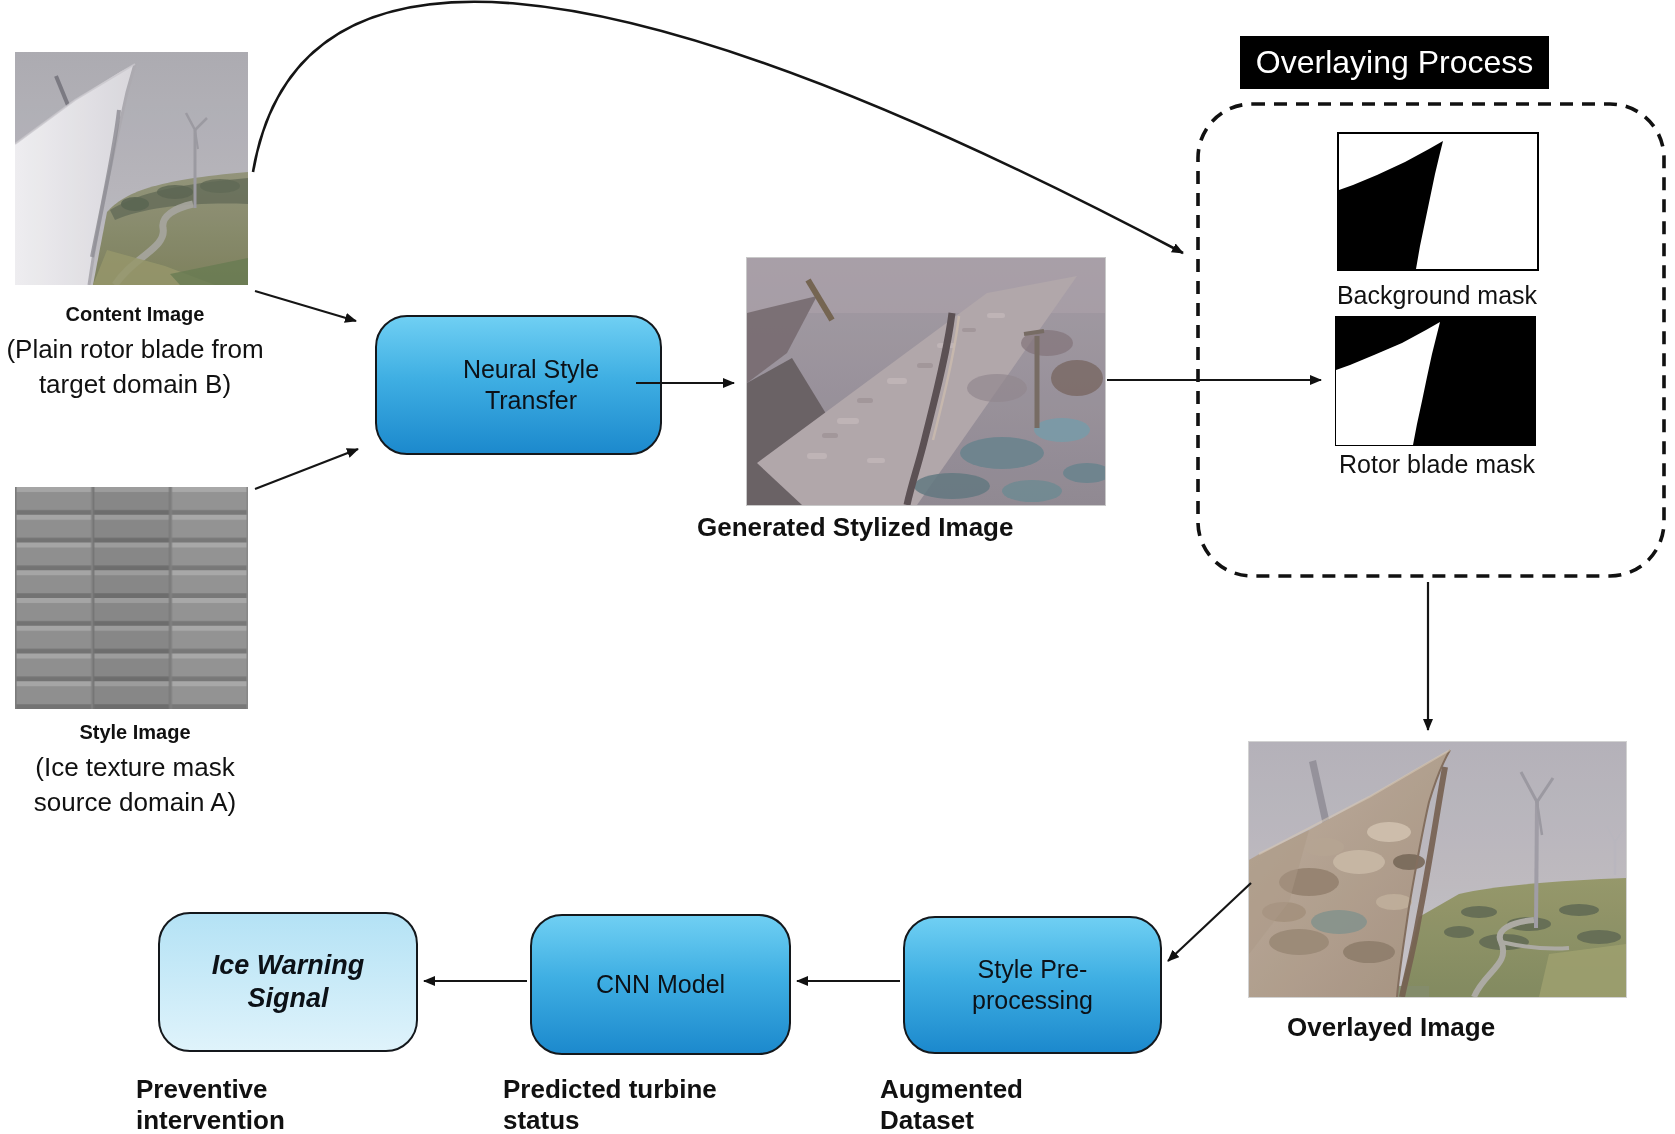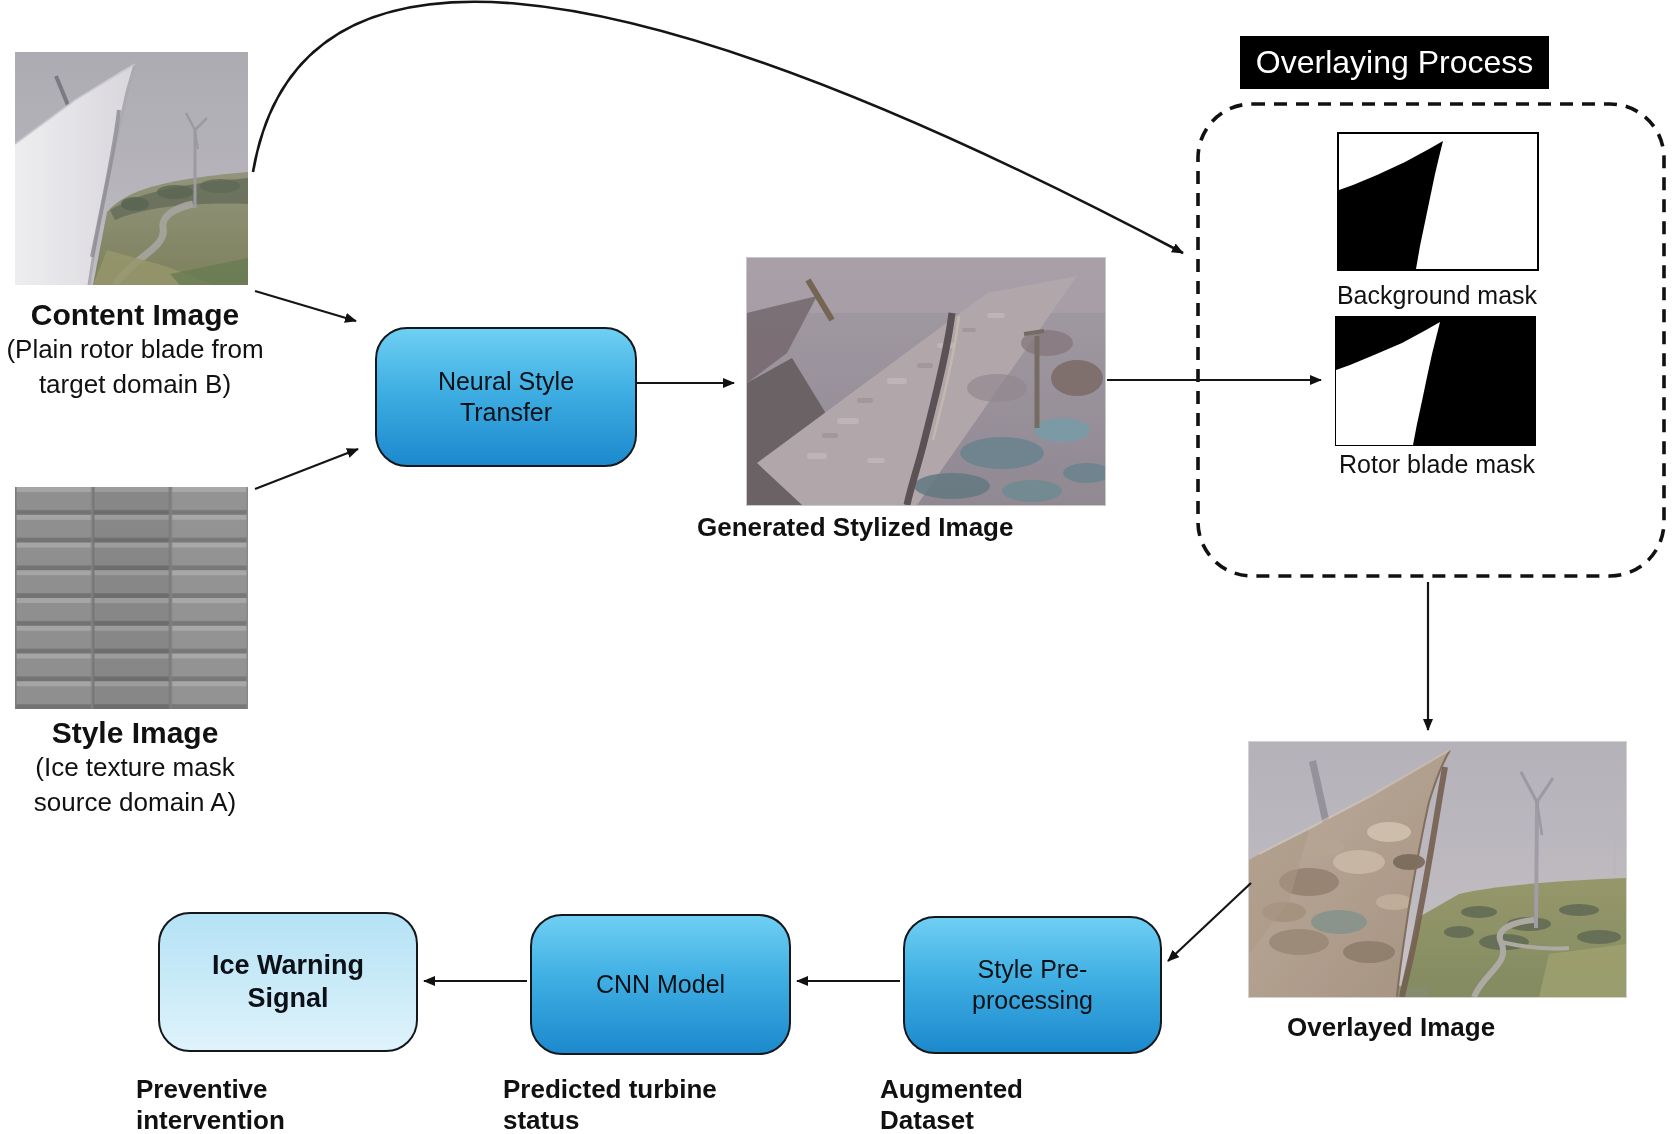--- a/index.html
+++ b/index.html
@@ -5,36 +5,36 @@
   html,body { margin:0; padding:0; background:#ffffff; }
   .canvas {
     position:relative; width:1675px; height:1134px; background:#fff;
     font-family:"Liberation Sans", sans-serif; color:#111; overflow:hidden;
   }
   .photo { position:absolute; overflow:hidden; }
   .photo svg { display:block; }
 
   
   .cap { position:absolute; text-align:center; line-height:35px; font-size:26px; }
-  .cap .cap-title { font-weight:bold; font-size:30px; }
+  .cap .cap-title { font-weight:bold; font-size:20px; }
   .bcap { position:absolute; text-align:left; font-weight:bold; font-size:26px; line-height:31px; }
   .mask-label { position:absolute; text-align:center; font-weight:normal; font-size:25px; }
 
   
   .pbox {
     position:absolute; border:2px solid #14181c; border-radius:32px;
     background:linear-gradient(180deg, var(--process-box-top) 0%, var(--process-box-mid) 45%, var(--process-box-bottom) 100%);
     display:flex; align-items:center; justify-content:center; text-align:center;
     font-size:25px; line-height:31px; color:#0c1117;
   }
   .sbox {
     position:absolute; border:2px solid #14181c; border-radius:32px;
     background:linear-gradient(180deg, var(--signal-box-top) 0%, var(--signal-box-bottom) 100%);
     display:flex; align-items:center; justify-content:center; text-align:center;
-    font-size:27px; line-height:33px; font-weight:bold; color:#0c1117;
+    font-size:27px; line-height:33px; font-weight:bold; font-style:italic; color:#0c1117;
   }
 
   
   .op-title {
     position:absolute; left:1240px; top:36px; width:309px; height:53px;
     background:var(--title-bar-bg); color:var(--title-bar-text);
     font-size:32px; line-height:53px; text-align:center;
   }
 
   .dashed-frame { position:absolute; left:1195px; top:101px; }
@@ -116,21 +116,21 @@
       <rect x="77.7" width="77.7" height="222" fill="#000000" opacity="0.05"></rect>
       <rect x="155.4" width="77.6" height="222" fill="#ffffff" opacity="0.04"></rect>
     </svg>
   </div>
   <div class="cap" style="left:0px; top:715px; width:270px;">
     <div class="cap-title">Style Image</div>
     <div>(Ice texture mask</div>
     <div>source domain A)</div>
   </div>
 
-  <div class="pbox" style="left:375px; top:327px; width:258px; height:136px;">
+  <div class="pbox" style="left:375px; top:315px; width:258px; height:136px;padding-left:25px;">
     <div>
       <div>Neural Style</div>
       <div>Transfer</div>
     </div>
   </div>
 
   <div class="photo" style="left:747px; top:258px; width:358px; height:247px; box-shadow:0 0 0 1px #c9c9c9;">
     <svg width="358" height="247" viewBox="0 0 358 247">
       <defs>
         <linearGradient id="sBase" x1="0" y1="0" x2="0" y2="1">

